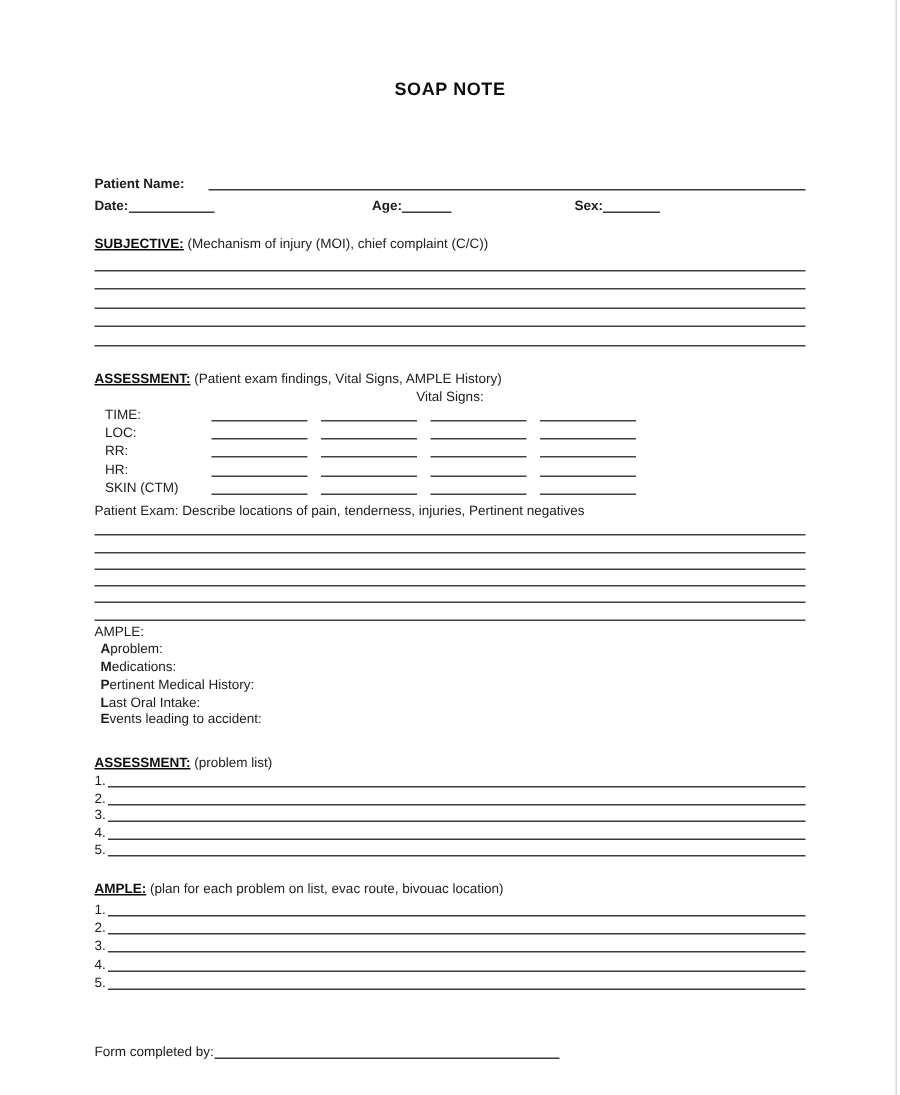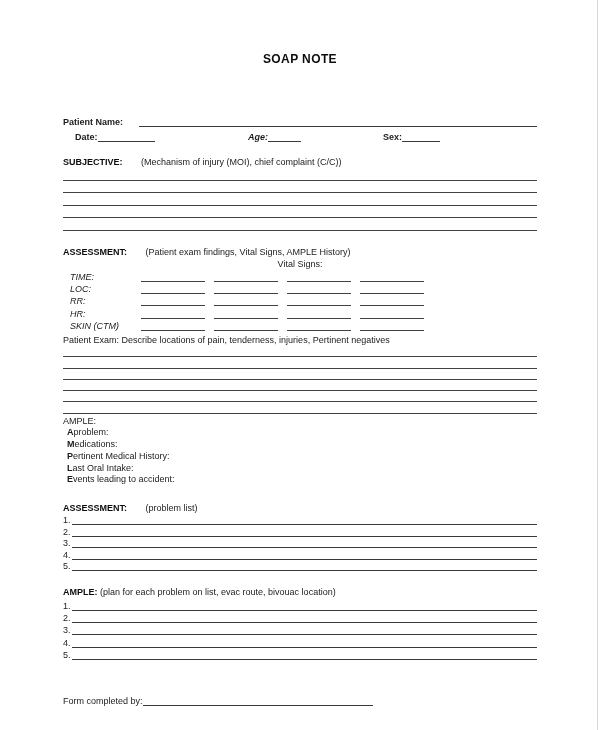--- a/index.html
+++ b/index.html
@@ -10,33 +10,33 @@
   }
   .scan-edge{position:absolute;top:0;right:2px;width:1px;height:730px;background:#d8d8d8;}
   .content{margin:0 63px;width:474px;}
   .title{padding-top:52px;text-align:center;font-weight:bold;font-size:12px;letter-spacing:.4px;color:#0d0d0d;}
   .bold{font-weight:bold;}
   .fill{border-bottom:1px solid #3a3a3a;display:inline-block;height:10px;vertical-align:bottom;}
   .flex-fill{flex:1;border-bottom:1px solid #3a3a3a;height:10px;}
   .patient-name-row{display:flex;align-items:center;margin-top:49px;height:13px;gap:16px;}
   .patient-meta-row{position:relative;height:13px;margin-top:1px;}
   .meta-item{position:absolute;bottom:0;display:flex;align-items:flex-end;}
-  .meta-date{left:12px;}  .meta-age{left:185px;font-style:italic;}  .meta-sex{left:320px;margin-top:40px;}
+  .meta-date{left:0;}  .meta-age{left:185px;}  .meta-sex{left:320px;margin-top:40px;}
   .w57{width:57px;} .w33{width:33px;} .w38{width:38px;}
   .sec-head{line-height:12px;white-space:nowrap;}
   .mt-subj{margin-top:14px;} .mt-obj{margin-top:15px;} .mt-assess{margin-top:16px;} .mt-plan{margin-top:15px;}
-  .hu{font-weight:bold;color:#0d0d0d;}
-  .note{margin-left:16px;color:#222;}
+  .hu{font-weight:bold;text-decoration:underline;color:#0d0d0d;}
+  .note{margin-left:0;color:#222;}
   .note-wide{color:#222;}
   .bline{border-bottom:1px solid #424242;}
   .bline.s{height:11.5px;}
   .bline.e{height:10.3px;}
   .plain{line-height:12px;text-align:center;}
   .exam-label{margin-top:3px;line-height:12px;}
-  .vrow{display:flex;align-items:flex-end;height:12.3px;font-style:italic;}
+  .vrow{display:flex;align-items:center;height:12.3px;}
   .vlabel{width:78px;padding-left:7px;box-sizing:border-box;}
   .vcell{width:64px;margin-right:9px;border-bottom:1px solid #424242;height:9px;}
   .ample{margin-top:2px;}
   .ample-label{line-height:11.7px;}
   .ample-item{line-height:11.7px;padding-left:4px;}
   .nrow{display:flex;align-items:flex-end;height:11.5px;}
   .nrow.p{height:12.3px;}
   .num{width:9px;}
   .footer-row{display:flex;align-items:flex-end;margin-top:33px;height:13px;}
   .w230{width:230px;}

